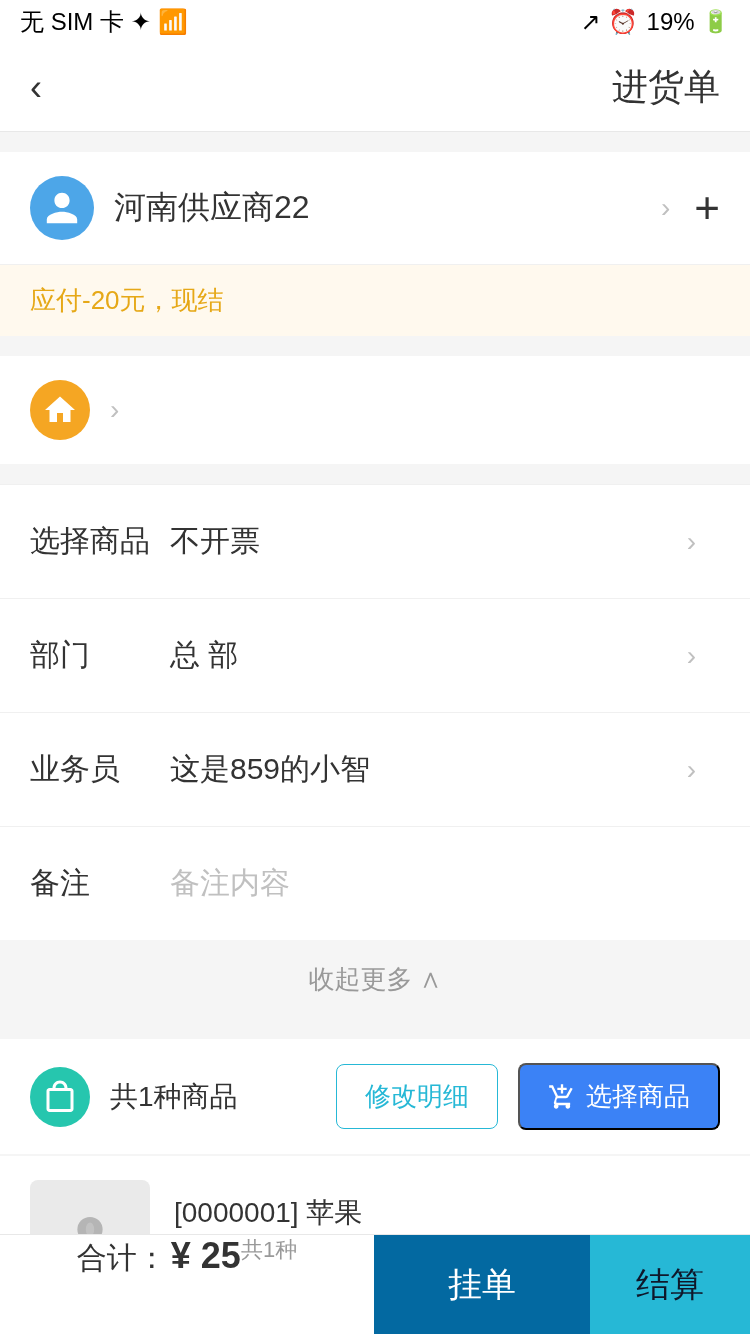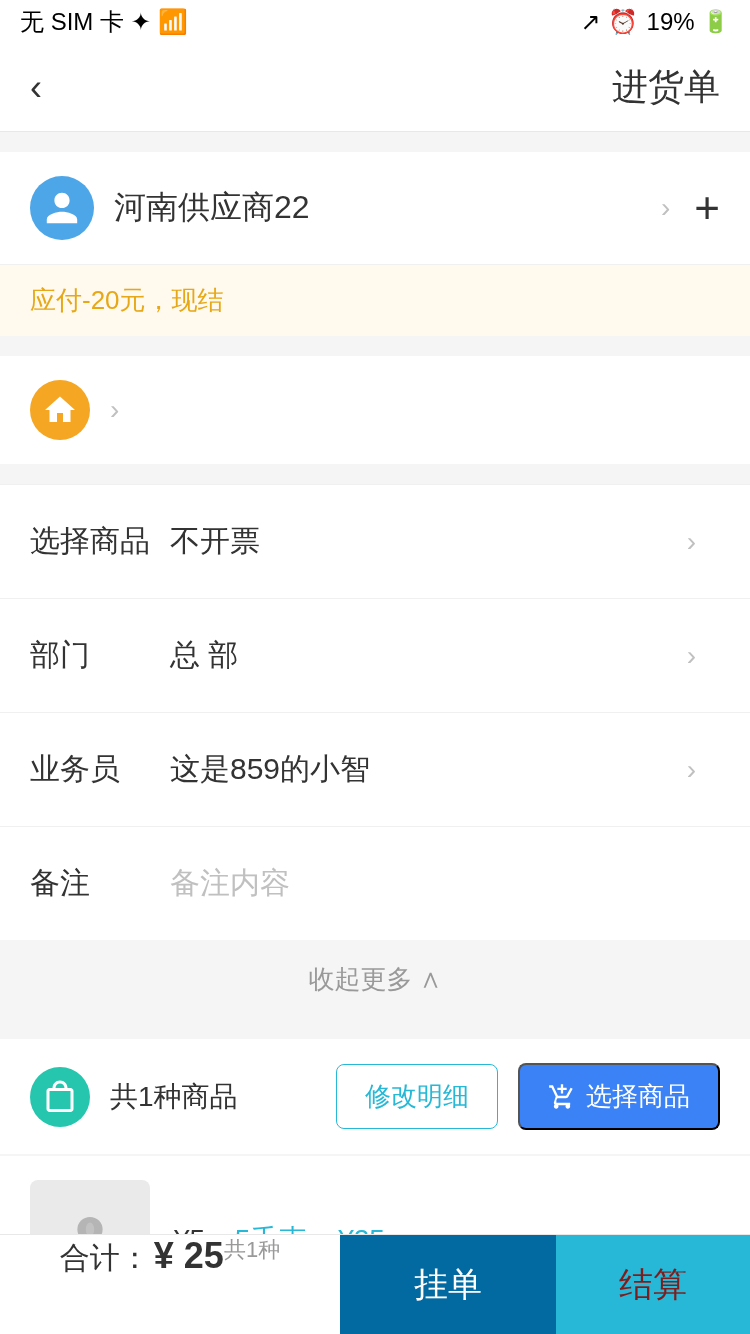--- a/index.html
+++ b/index.html
@@ -285,23 +285,23 @@
       width: 216px;
       background: #0369a1;
       color: #fff;
       font-size: 34px;
       display: flex;
       align-items: center;
       justify-content: center;
       cursor: pointer;
     }
     .btn-settle {
-      width: 194px;
+      width: 160px;
       background: #26b8d6;
-      color: #7f1d1d;
+      color: #0f172a;
       font-size: 34px;
       display: flex;
       align-items: center;
       justify-content: center;
       cursor: pointer;
     }
     .spacer { height: 100px; }
   </style>
 </head>
 <body>
@@ -392,20 +392,25 @@
 <div class="product-item">
   <div class="product-thumb">
     <svg viewBox="0 0 100 100">
       <circle cx="50" cy="35" r="18" fill="#666"></circle>
       <ellipse cx="50" cy="35" rx="6" ry="10" fill="#888"></ellipse>
       <path d="M20 60 Q50 45 80 60 Q80 85 50 85 Q20 85 20 60Z" fill="#666"></path>
       <text x="50" y="95" text-anchor="middle" font-size="12" fill="#555">智+</text>
     </svg>
   </div>
   <div class="product-info">
+    <div class="product-name">
+      <span>[0000001]</span>
+      <span> </span>
+      <span>苹果</span>
+    </div>
     <div class="product-price">
       <span>¥5</span>
       <span> x </span>
       <span class="highlight">5千克</span>
       <span> = </span>
       <span class="highlight">¥25</span>
     </div>
   </div>
   <span class="product-more">···</span>
 </div>

